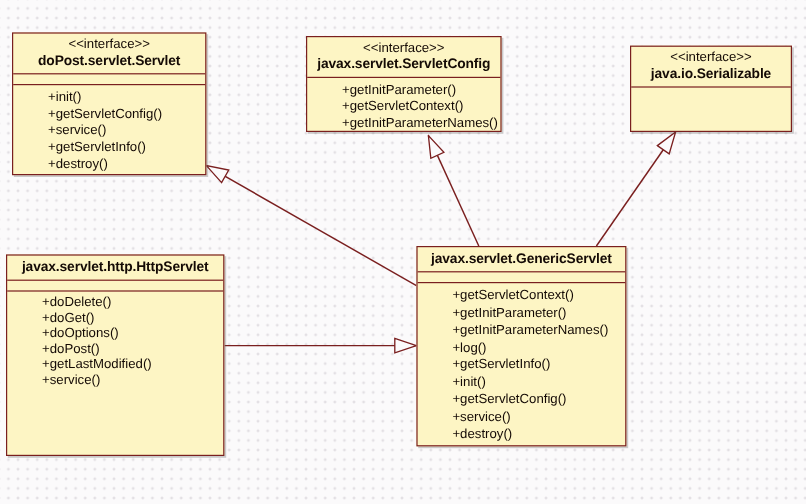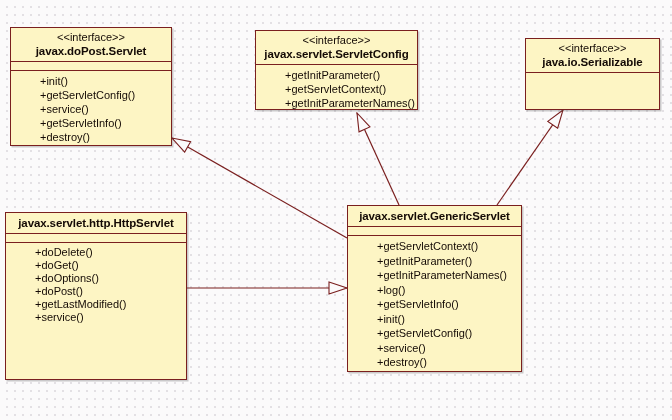--- a/index.html
+++ b/index.html
@@ -51,21 +51,21 @@
     </defs>
     <line x1="347" y1="238" x2="172" y2="138" stroke="#7A1F1F" stroke-width="1.2" marker-end="url(#tri)"></line>
     <line x1="399" y1="205" x2="357" y2="113" stroke="#7A1F1F" stroke-width="1.2" marker-end="url(#tri)"></line>
     <line x1="497" y1="205" x2="563" y2="110" stroke="#7A1F1F" stroke-width="1.2" marker-end="url(#tri)"></line>
     <line x1="187" y1="288" x2="347" y2="288" stroke="#7A1F1F" stroke-width="1.2" marker-end="url(#tri)"></line>
   </svg>
 
   <div class="uml-class" id="box-servlet">
     <div class="title">
       <div class="stereotype">&lt;&lt;interface&gt;&gt;</div>
-      <div class="cls-name">javax.doPost.Servlet</div>
+      <div class="cls-name">doPost.servlet.Servlet</div>
     </div>
     <div class="divider"></div>
     <div class="attrs"></div>
     <div class="divider"></div>
     <div class="methods lh14">
       <div class="method">+init()</div>
       <div class="method">+getServletConfig()</div>
       <div class="method">+service()</div>
       <div class="method">+getServletInfo()</div>
       <div class="method">+destroy()</div>

